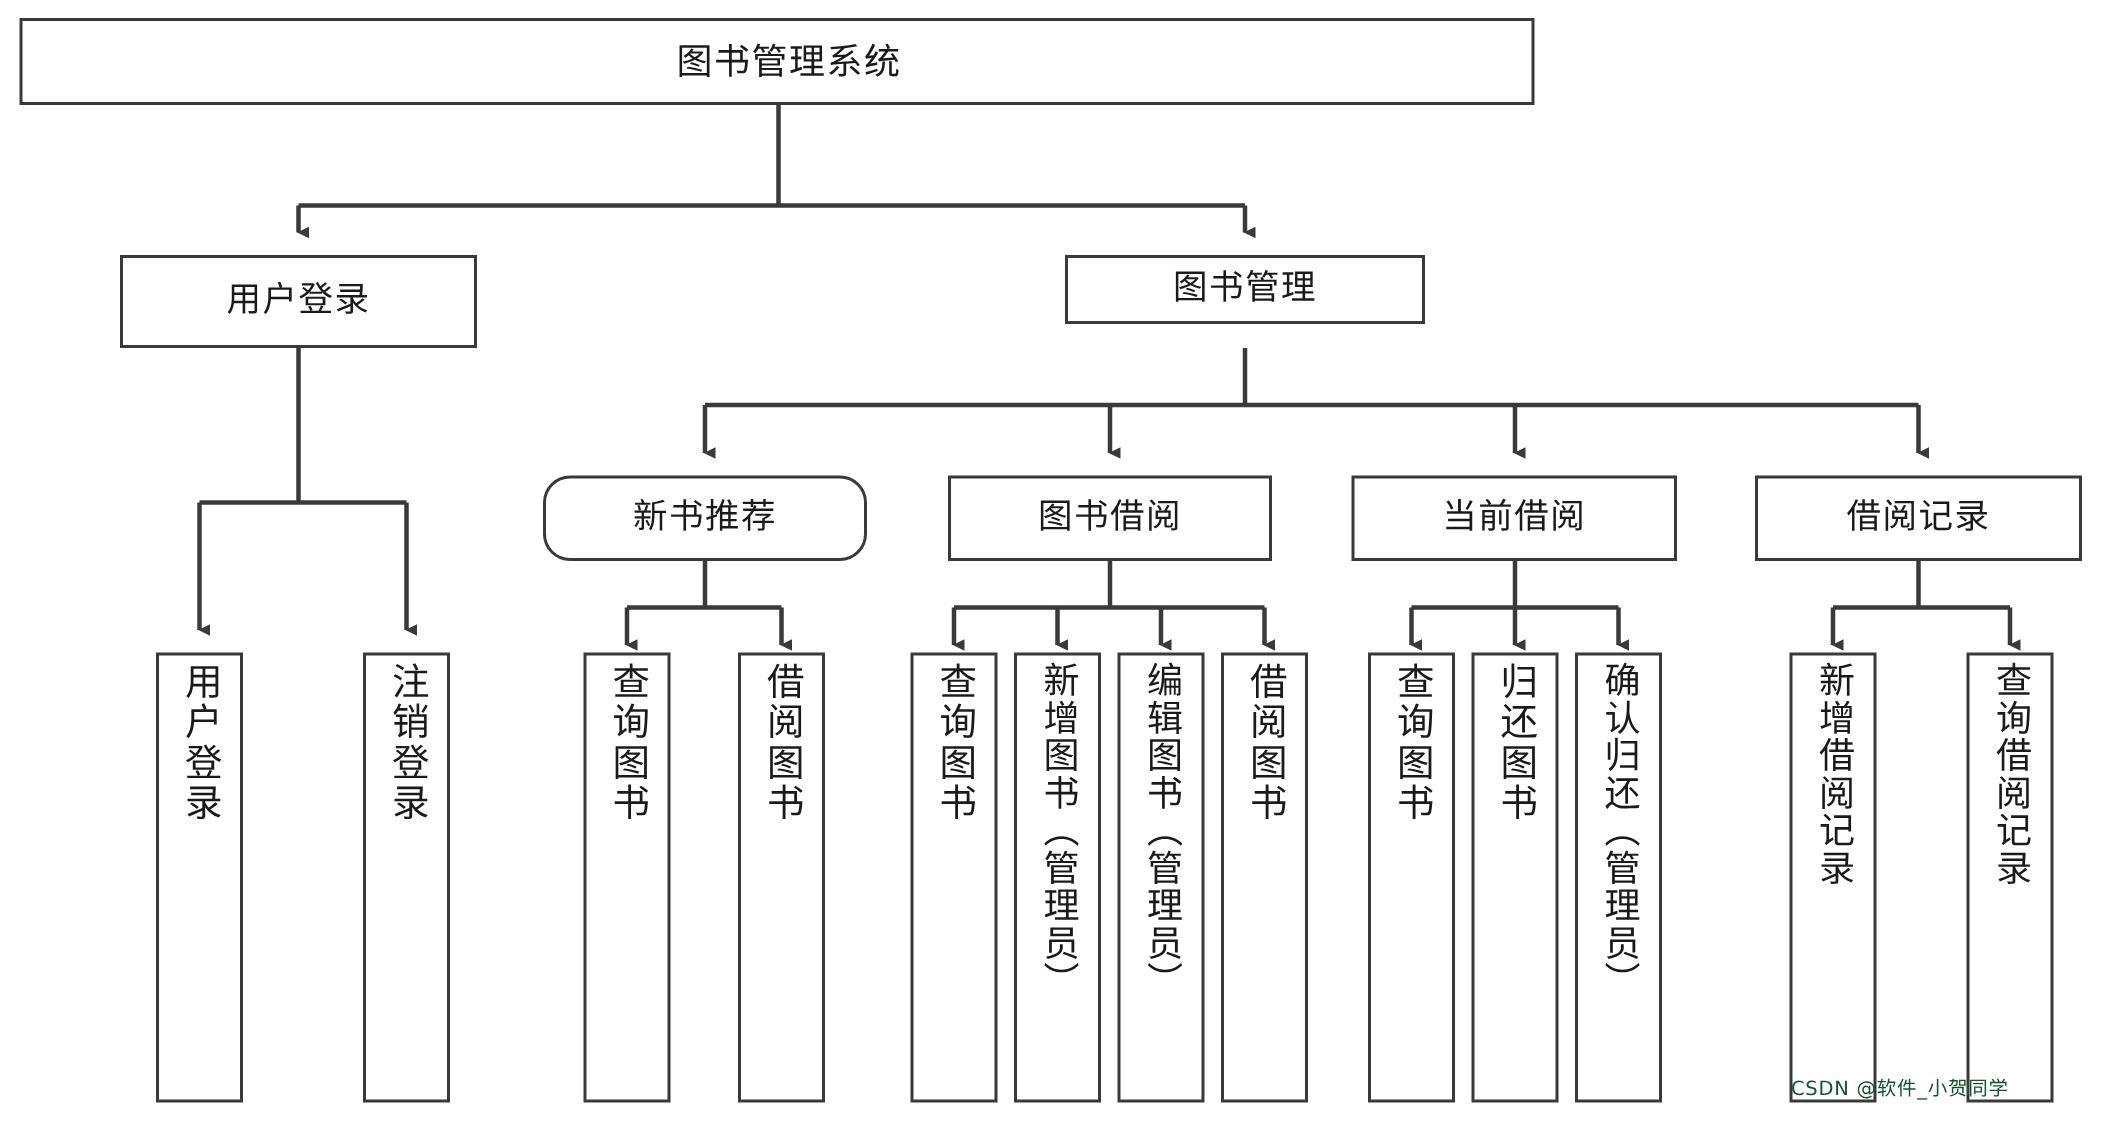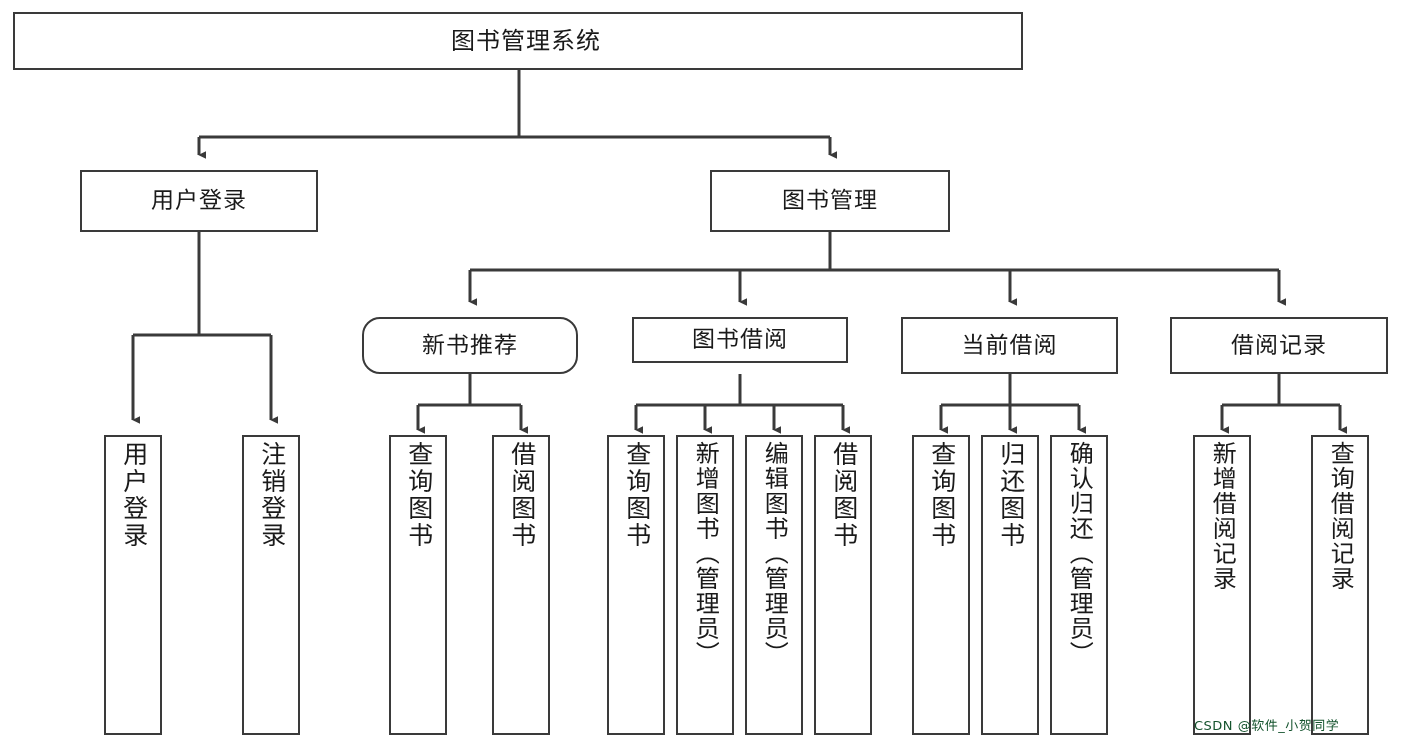--- a/index.html
+++ b/index.html
@@ -135,28 +135,28 @@
     </g>
   </svg>
 
   <div class="node root horiz" style="left:13px; top:12px; width:1010px; height:58px;">
     <span class="node-label">图书管理系统</span>
   </div>
 
   <div class="node horiz" style="left:80px; top:170px; width:238px; height:62px;">
     <span class="node-label">用户登录</span>
   </div>
-  <div class="node horiz" style="left:710px; top:170px; width:240px; height:62px;">
+  <div class="node horiz" style="left:710px; top:170px; width:240px; height:46px;">
     <span class="node-label">图书管理</span>
   </div>
 
   <div class="node horiz" style="left:362px; top:317px; width:216px; height:57px;border-radius:18px;">
     <span class="node-label">新书推荐</span>
   </div>
-  <div class="node horiz" style="left:632px; top:317px; width:216px; height:46px;">
+  <div class="node horiz" style="left:632px; top:317px; width:216px; height:57px;">
     <span class="node-label">图书借阅</span>
   </div>
   <div class="node horiz" style="left:901px; top:317px; width:217px; height:57px;align-items:center;">
     <span class="node-label">当前借阅</span>
   </div>
   <div class="node horiz" style="left:1170px; top:317px; width:218px; height:57px;">
     <span class="node-label">借阅记录</span>
   </div>
 
   <div class="node vert" style="left:104px; top:435px; width:58px; height:300px;">

